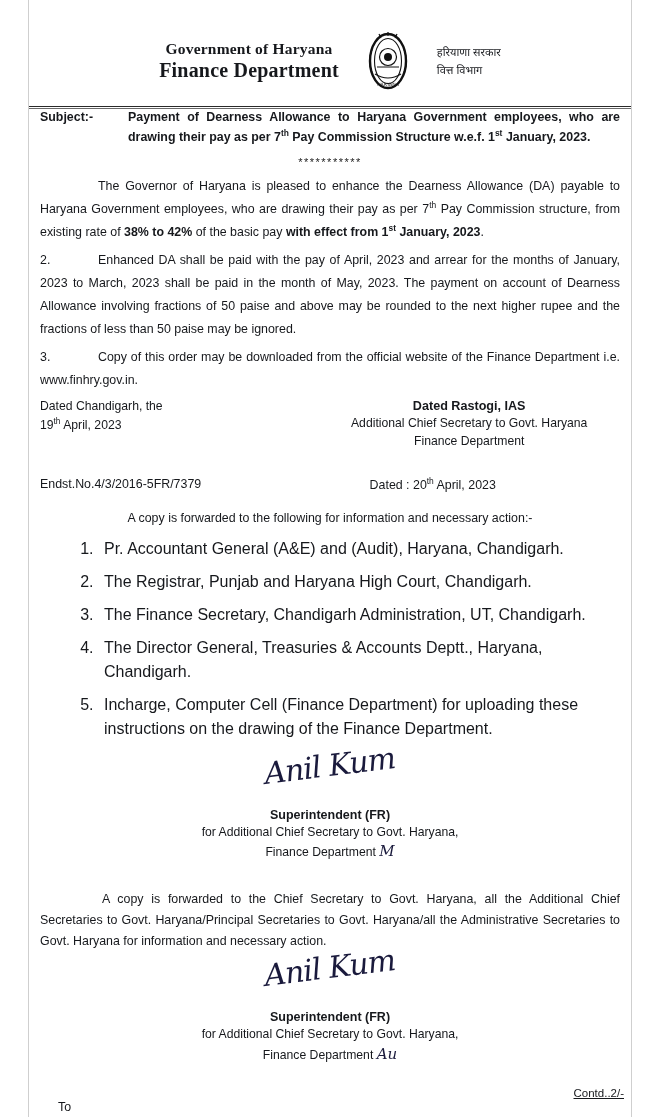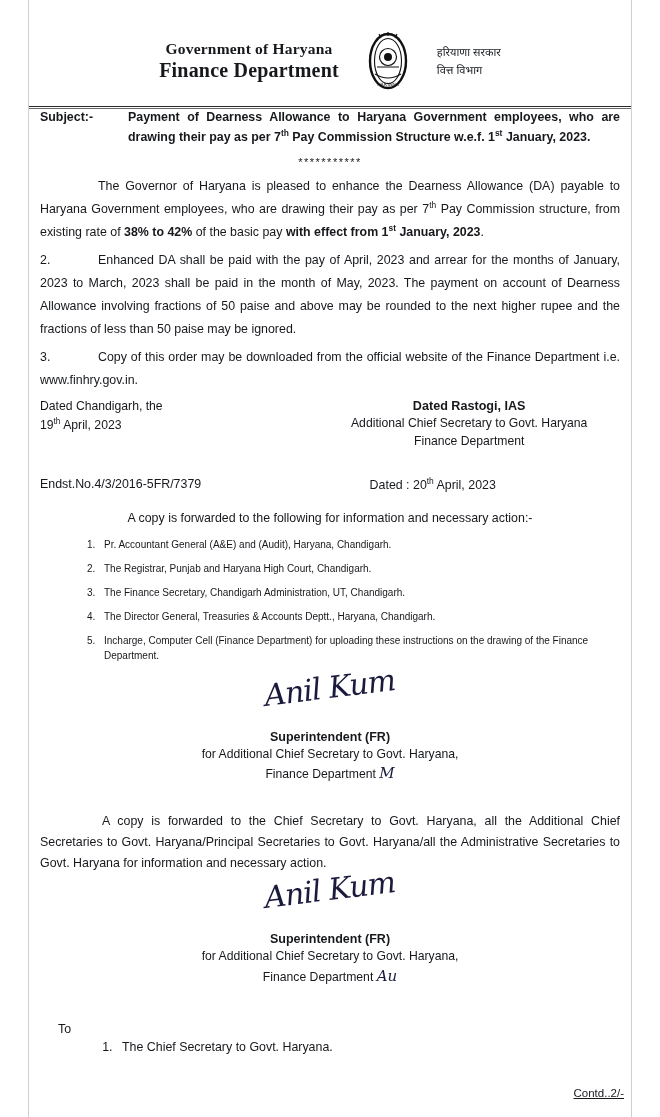--- a/index.html
+++ b/index.html
@@ -166,21 +166,21 @@
 
   .fwd-line {
     text-align: center;
     font-size: 12.4px;
     margin-top: 18px;
   }
 
   ol.recips {
     margin: 12px 0 0 0;
     padding-left: 58px;
-    font-size: 10px;
+    font-size: 16px;
   }
   ol.recips li {
     margin-bottom: 9px;
     line-height: 1.5;
     padding-left: 6px;
   }
 
   
   .hand {
     font-family: "DejaVu Serif", serif;

